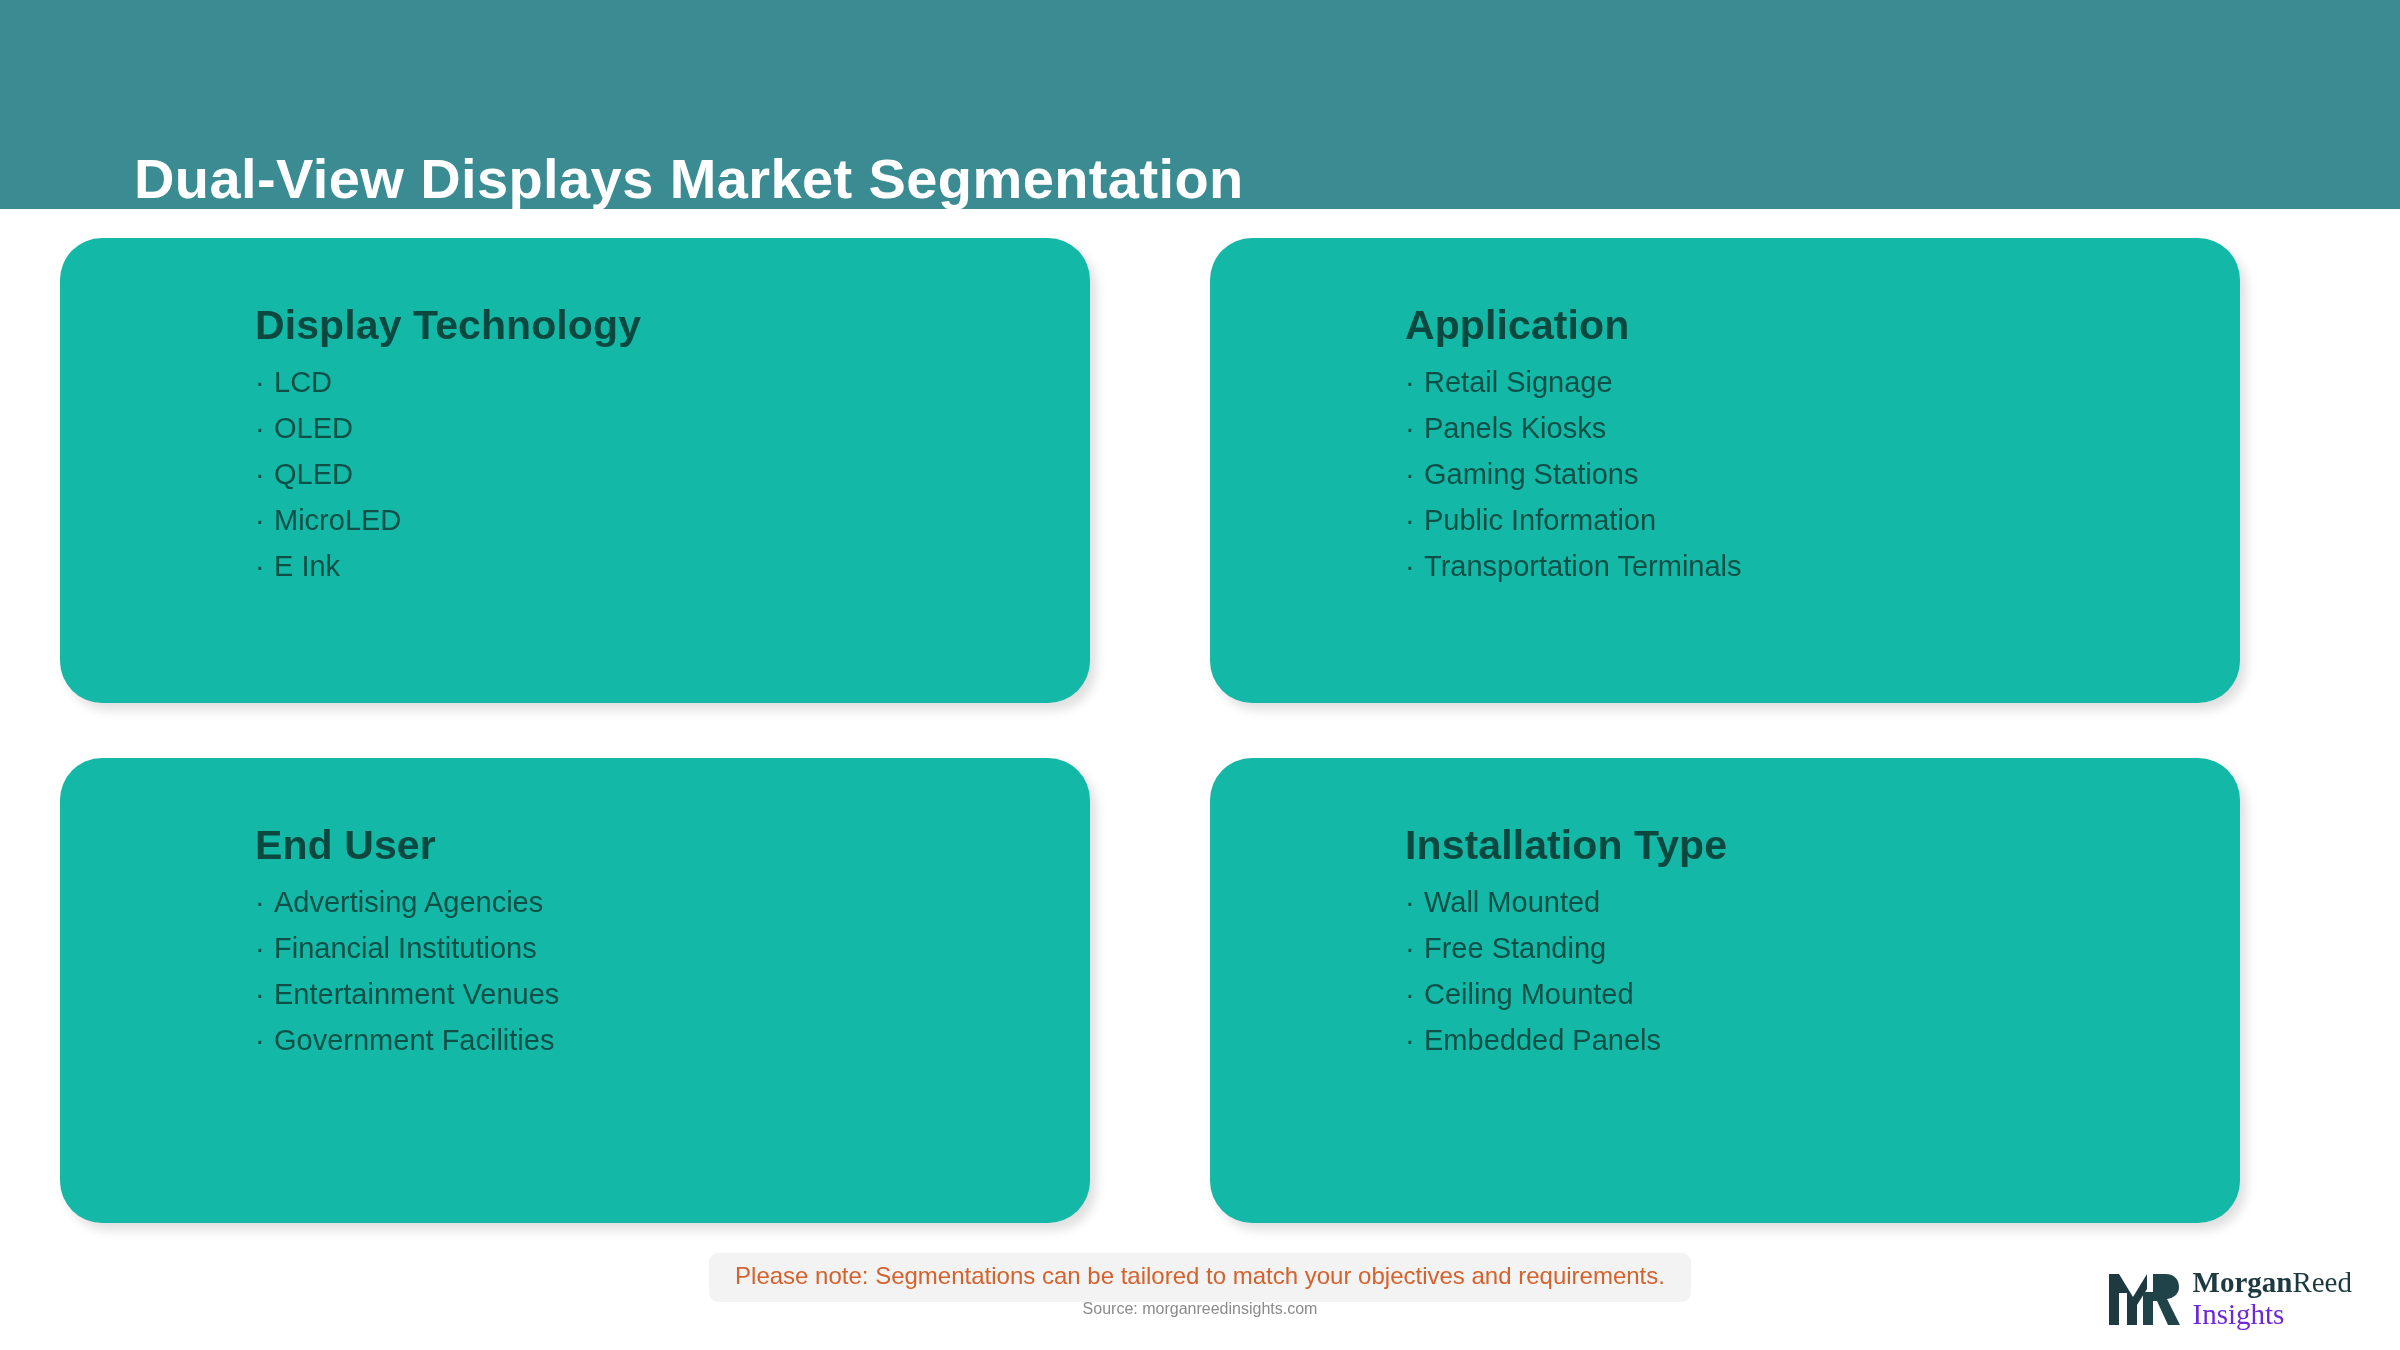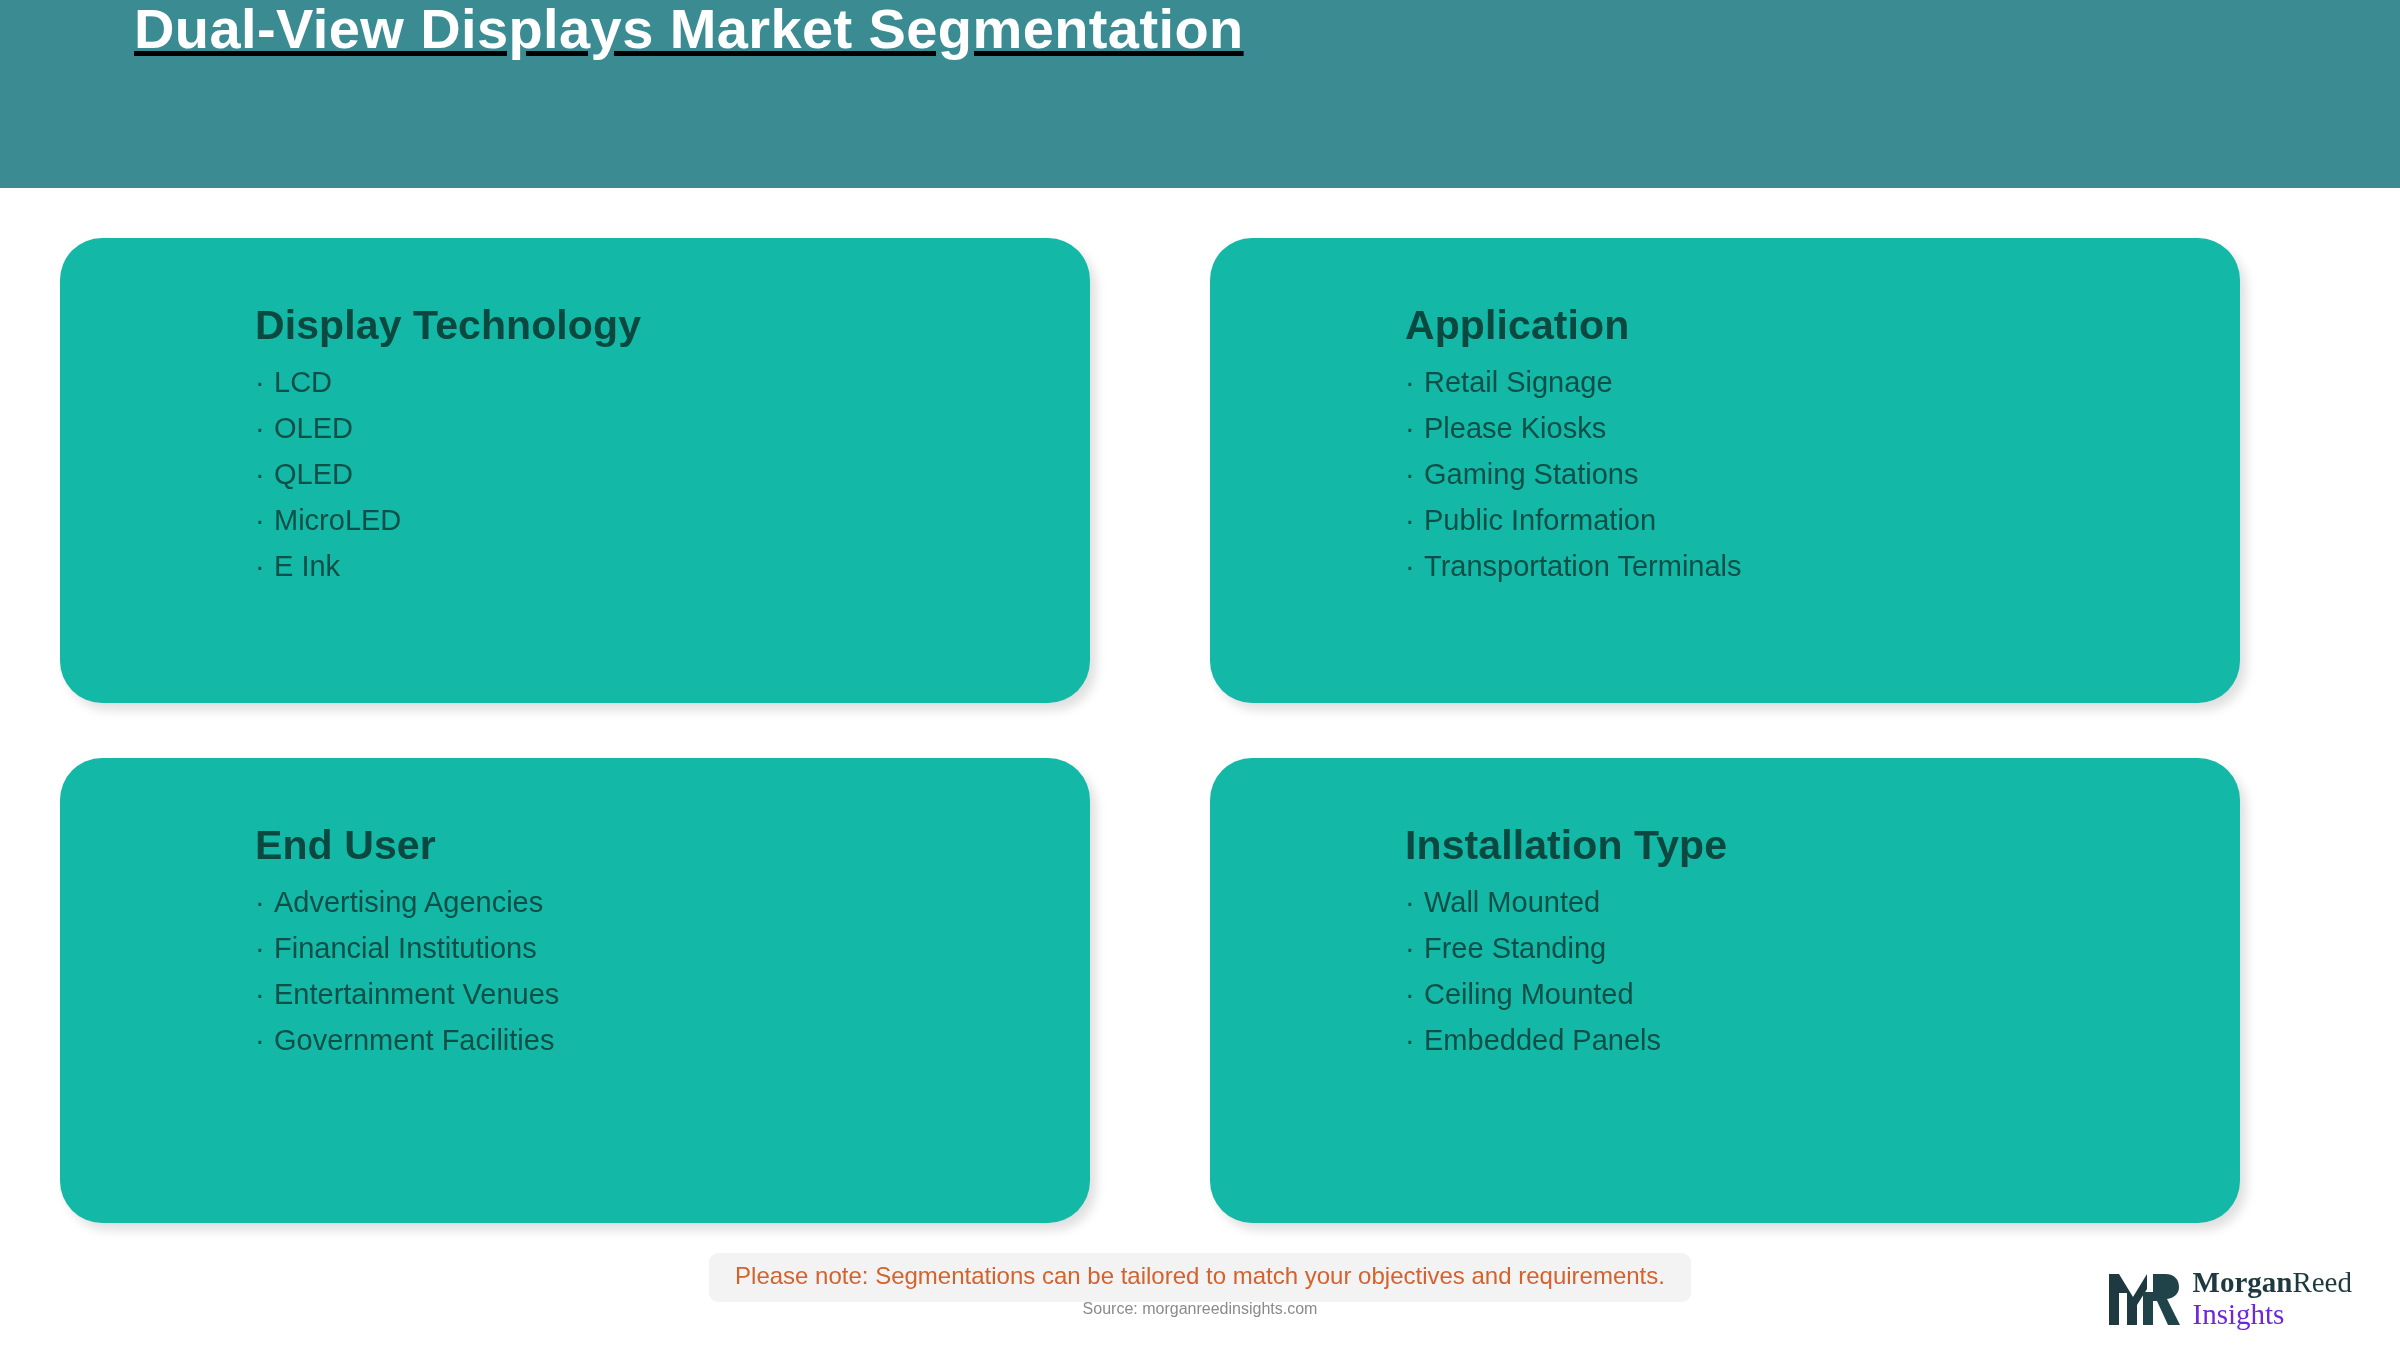--- a/index.html
+++ b/index.html
@@ -11,27 +11,26 @@
     width: 2400px;
     height: 1350px;
     font-family: "Liberation Sans", sans-serif;
     overflow: hidden;
     position: relative;
   }
 
   
   .header {
     width: 100%;
-    height: 188px;
+    height: 209px;
     background: #3a8c92;
     display: flex;
-    align-items: flex-start;
+    align-items: flex-end;
     box-sizing: border-box;
     padding-left: 134px;
-    text-decoration: underline;
   }
   .header-title {
     color: #ffffff;
     font-size: 56px;
     font-weight: bold;
     letter-spacing: 0.4px;
     line-height: 1.05;
     white-space: nowrap;
   }
 
@@ -164,21 +163,21 @@
       <li><span class="bullet">·</span><span>QLED</span></li>
       <li><span class="bullet">·</span><span>MicroLED</span></li>
       <li><span class="bullet">·</span><span>E Ink</span></li>
     </ul>
   </div>
 
   <div class="card">
     <h2 class="card-title">Application</h2>
     <ul class="card-list">
       <li><span class="bullet">·</span><span>Retail Signage</span></li>
-      <li><span class="bullet">·</span><span>Please Kiosks</span></li>
+      <li><span class="bullet">·</span><span>Panels Kiosks</span></li>
       <li><span class="bullet">·</span><span>Gaming Stations</span></li>
       <li><span class="bullet">·</span><span>Public Information</span></li>
       <li><span class="bullet">·</span><span>Transportation Terminals</span></li>
     </ul>
   </div>
 
   <div class="card">
     <h2 class="card-title">End User</h2>
     <ul class="card-list">
       <li><span class="bullet">·</span><span>Advertising Agencies</span></li>

